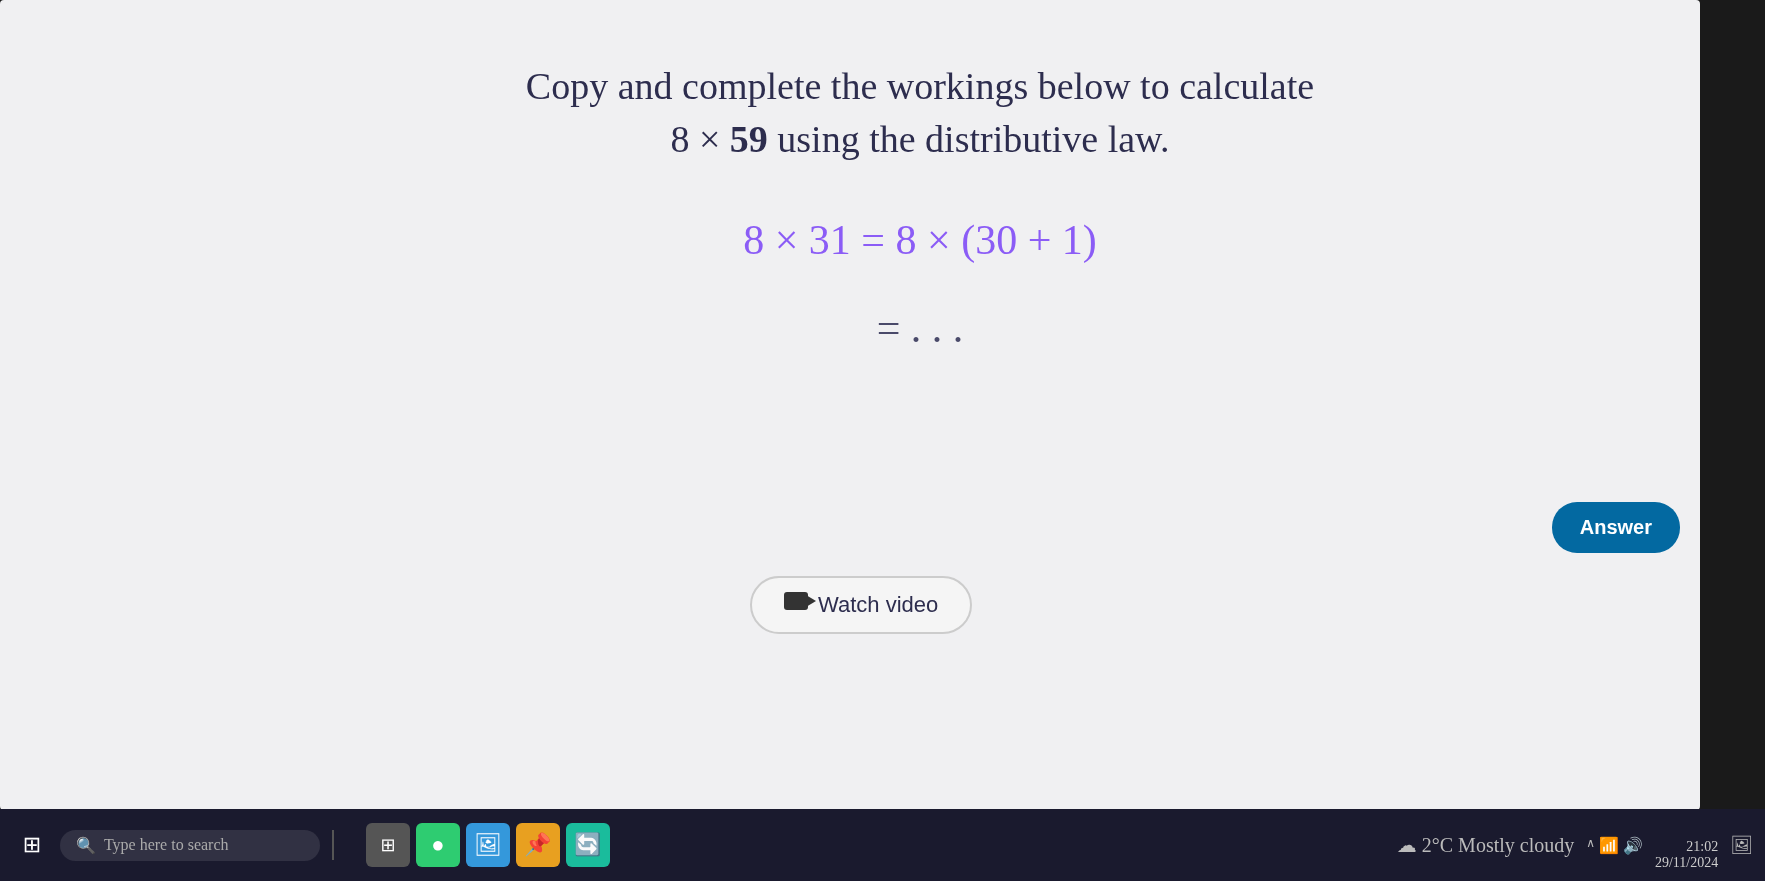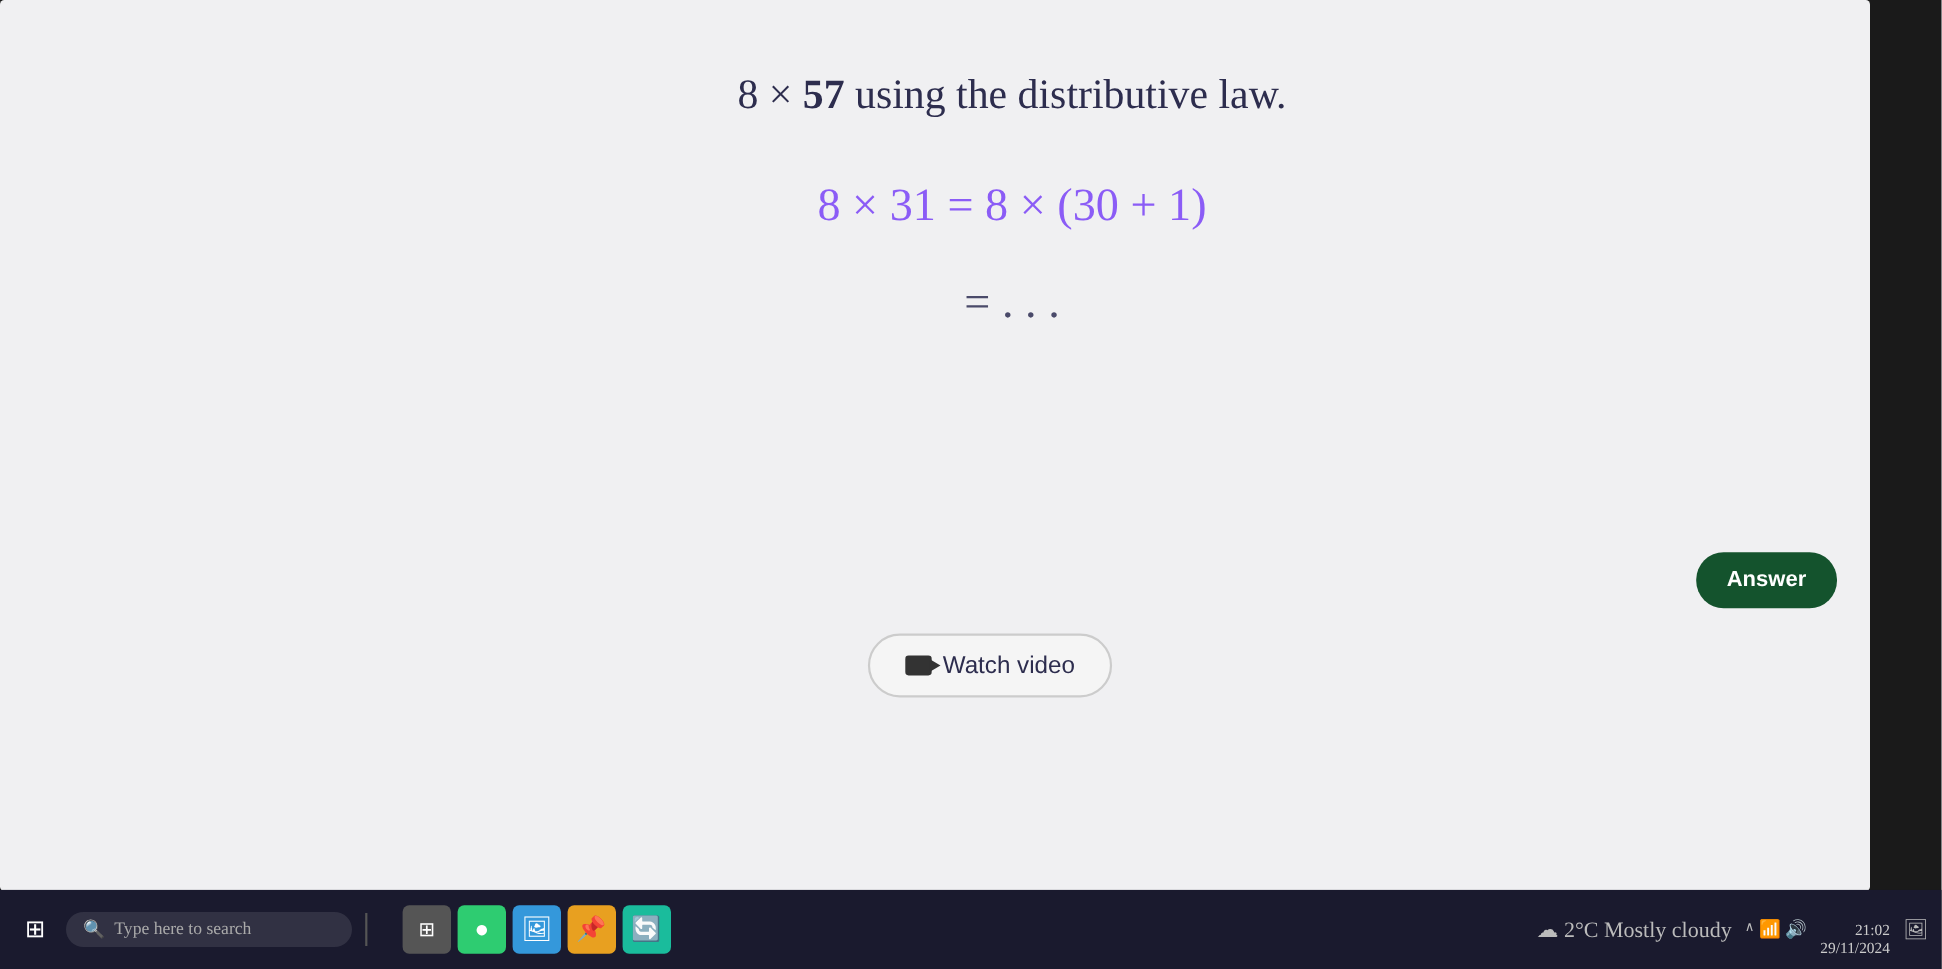--- a/index.html
+++ b/index.html
@@ -74,31 +74,31 @@
       cursor: pointer;
       font-family: 'Georgia', serif;
       display: flex;
       align-items: center;
       gap: 6px;
     }
 
     .watch-video-button {
       position: absolute;
       top: 576px;
-      left: 789px;
+      left: 750px;
       background: #f5f5f5;
       border: 2px solid #ccc;
       border-radius: 30px;
       padding: 14px 32px;
       font-size: 22px;
       color: #2d2d4e;
       cursor: pointer;
       font-family: Arial, sans-serif;
       display: flex;
-      align-items: center;
+      align-items: flex-start;
       gap: 10px;
     }
 
     .video-icon {
       width: 24px;
       height: 18px;
       background: #333;
       border-radius: 3px;
       position: relative;
       display: inline-block;
@@ -111,22 +111,22 @@
       top: 50%;
       transform: translateY(-50%);
       border-left: 10px solid #333;
       border-top: 6px solid transparent;
       border-bottom: 6px solid transparent;
     }
 
     .answer-button {
       position: absolute;
       top: 502px;
-      right: 30px;
-      background: #14532d;
+      right: 20px;
+      background: #0369a1;
       border: none;
       border-radius: 25px;
       padding: 14px 28px;
       font-size: 20px;
       color: white;
       cursor: pointer;
       font-family: Arial, sans-serif;
       font-weight: 600;
     }
 
@@ -227,22 +227,23 @@
       background: #555;
       margin: 0 4px;
     }
   </style>
 </head>
 <body>
 
 <div class="screen">
   <div class="main-content">
     <div class="question-title">
+      <div>Copy and complete the workings below to calculate</div>
       <div>
-        8 × <strong>57</strong> using the distributive law.
+        8 × <strong>59</strong> using the distributive law.
       </div>
     </div>
 
     <div class="math-line">
       8 × 31 = 8 × (30 + 1)
     </div>
 
     <div class="equals-dots">
       = . . .
     </div>

